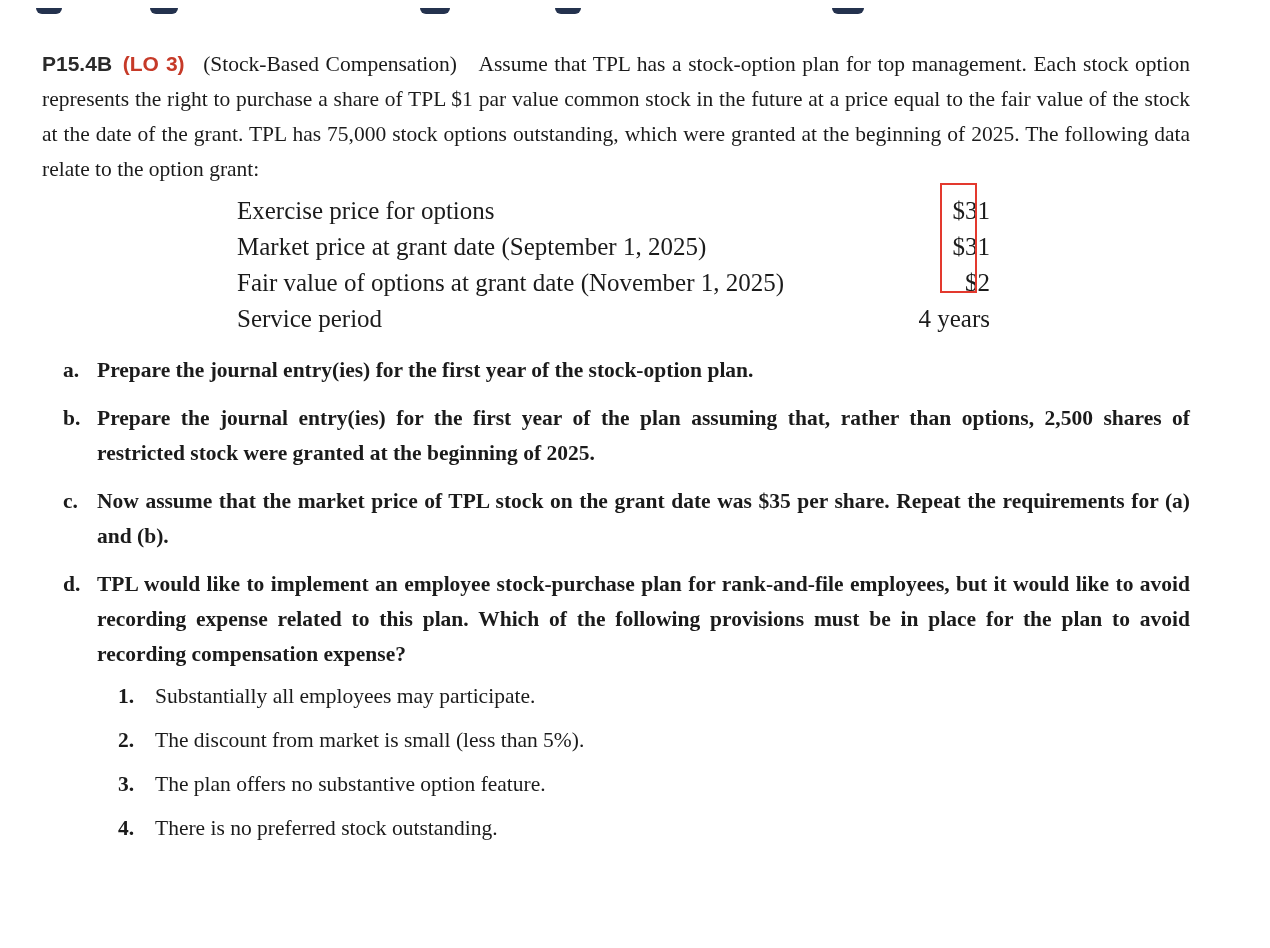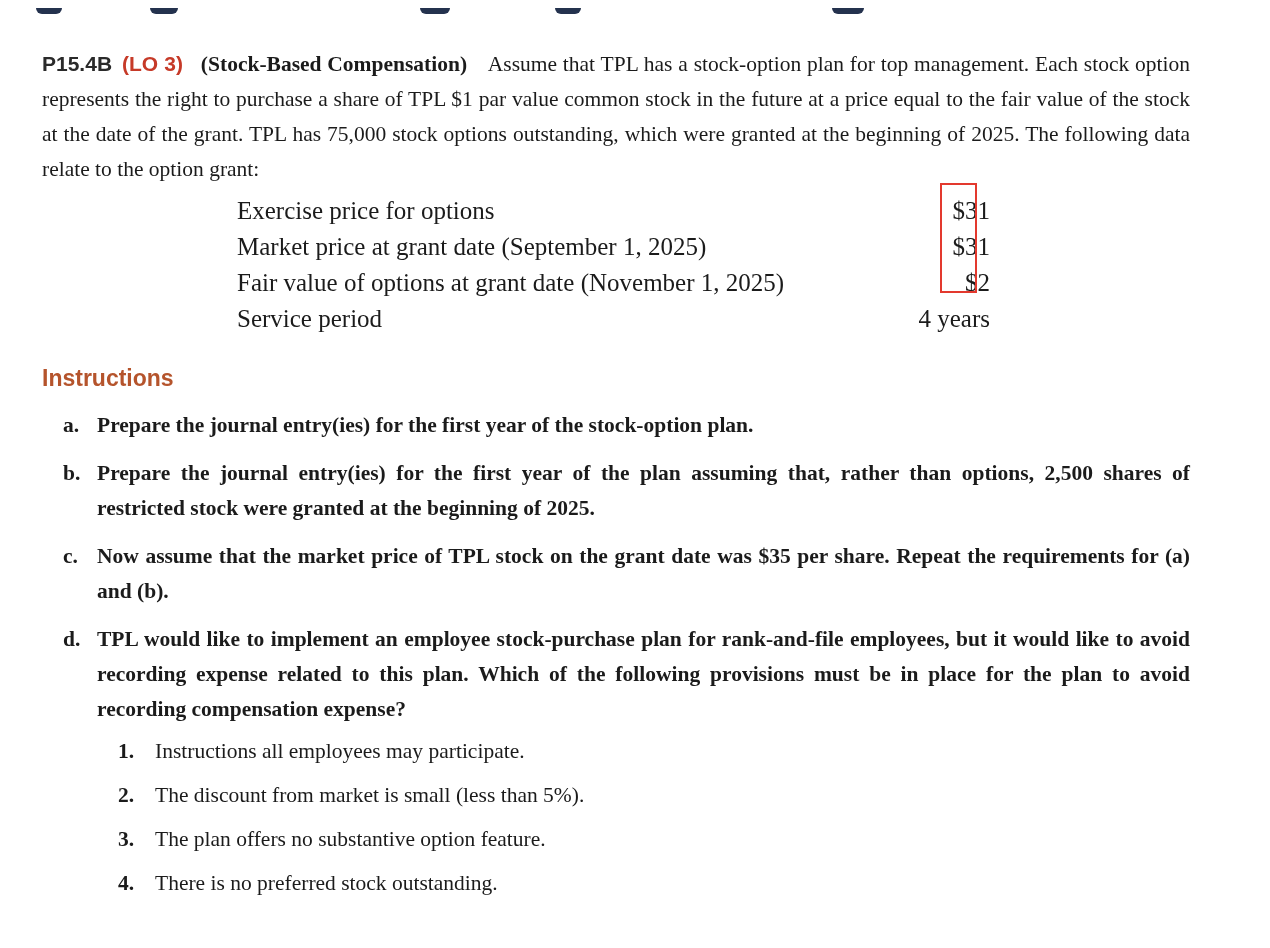--- a/index.html
+++ b/index.html
@@ -42,21 +42,21 @@
     margin-right: 4px;
   }
   .lo {
     font-family: "Liberation Sans", "DejaVu Sans", sans-serif;
     font-weight: 700;
     font-size: 21px;
     color: var(--lo-tag, #c63a28);
     margin-right: 12px;
   }
   .ptitle {
-    font-weight: 700;
+    font-weight: 400;
     margin-right: 16px;
     margin-top: 37px;
   }
 
   
   .data-table {
     position: relative;
     margin: 6px 0 0 195px;
     width: 753px;
     font-size: 25px;
@@ -144,21 +144,20 @@
       <span class="lbl">Fair value of options at grant date (November 1, 2025)</span>
       <span class="val">$2</span>
     </div>
     <div class="data-row">
       <span class="lbl">Service period</span>
       <span class="val">4 years</span>
     </div>
     <div class="anno"></div>
   </div>
 
-  <h2 class="instructions-heading">Instructions</h2>
 
   <div class="items">
 
     <div class="item">
       <span class="marker">a.</span>
       <span class="txt">Prepare the journal entry(ies) for the first year of the stock-option plan.</span>
     </div>
 
     <div class="item">
       <span class="marker">b.</span>
@@ -171,21 +170,21 @@
     </div>
 
     <div class="item" style="margin-bottom:7px;">
       <span class="marker">d.</span>
       <span class="txt">TPL would like to implement an employee stock-purchase plan for rank-and-file employees, but it would like to avoid recording expense related to this plan. Which of the following provisions must be in place for the plan to avoid recording compensation expense?</span>
     </div>
 
     <div class="sub-items">
       <div class="sub-item">
         <span class="marker">1.</span>
-        <span class="txt">Instructions all employees may participate.</span>
+        <span class="txt">Substantially all employees may participate.</span>
       </div>
       <div class="sub-item">
         <span class="marker">2.</span>
         <span class="txt">The discount from market is small (less than 5%).</span>
       </div>
       <div class="sub-item">
         <span class="marker">3.</span>
         <span class="txt">The plan offers no substantive option feature.</span>
       </div>
       <div class="sub-item">

